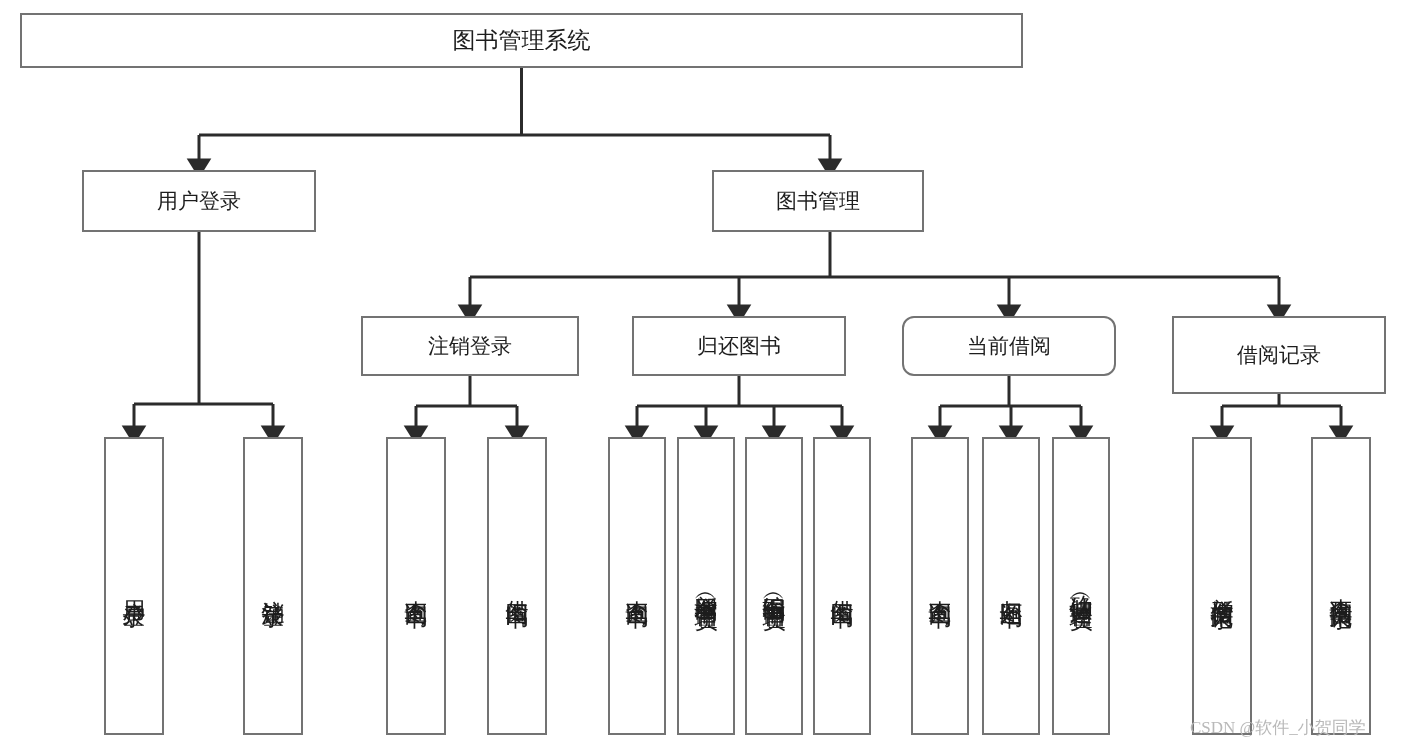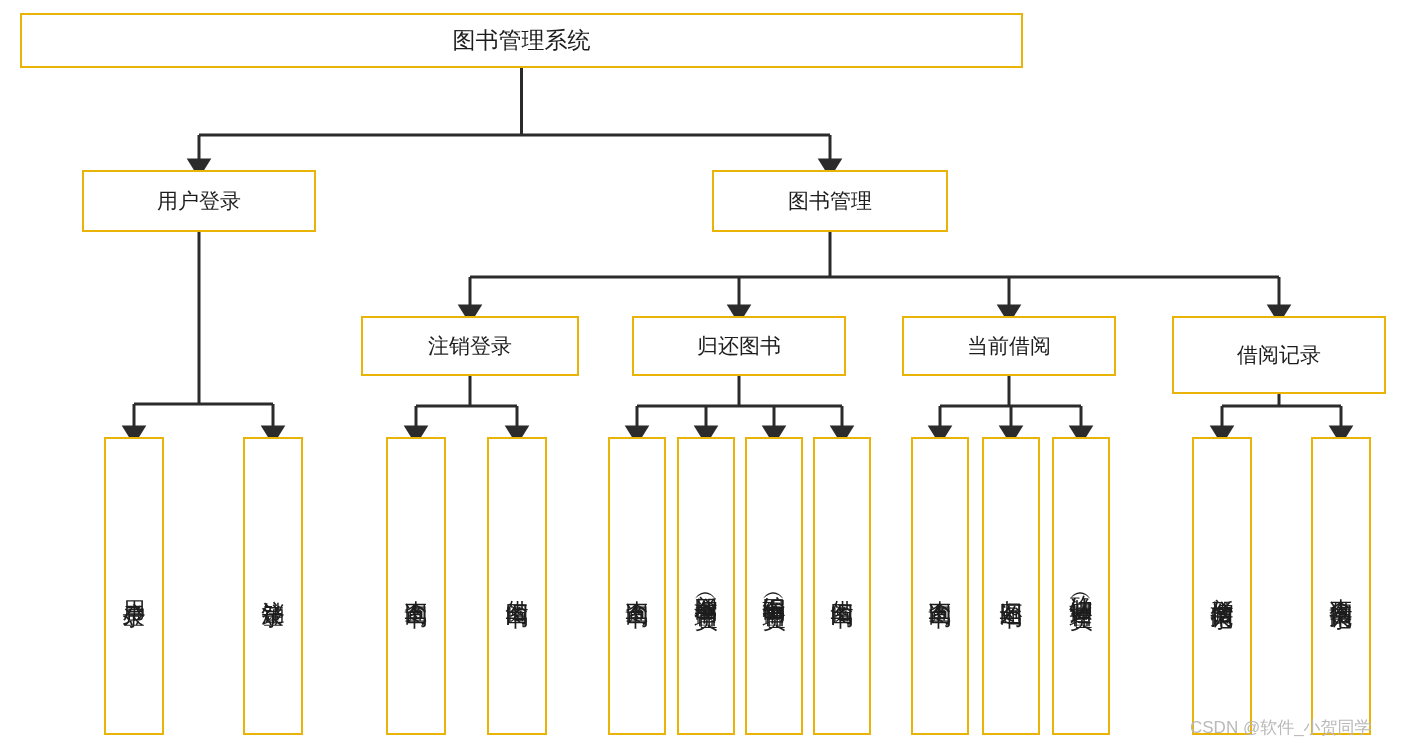--- a/index.html
+++ b/index.html
@@ -23,21 +23,21 @@
     left: 0;
     top: 0;
     width: 1405px;
     height: 747px;
     pointer-events: none;
   }
   .node {
     position: absolute;
     box-sizing: border-box;
     background: #ffffff;
-    border: 2px solid #eab308;
+    border: 2px solid #737373;
     display: flex;
     align-items: center;
     justify-content: center;
     color: #1d1d1d;
     z-index: 2;
   }
   .node .label {
     display: block;
     text-align: center;
     line-height: 1.12;
@@ -58,21 +58,21 @@
     max-height: 286px;
   }
   #watermark {
     position: absolute;
     left: 1190px;
     top: 716px;
     font-size: 17px;
     color: #b9b9b9;
     white-space: nowrap;
     z-index: 3;
-    font-family: Liberation Sans, sans-serif;
+    font-family: Liberation Serif, serif;
   }
 </style>
 </head>
 <body>
 
 <div id="diagram-canvas">
 
   <svg id="edge-layer" viewBox="0 0 1405 747" width="1405" height="747" xmlns="http://www.w3.org/2000/svg">
     <defs>
       <marker id="arrowhead" markerWidth="9" markerHeight="9" refX="3.2" refY="4.5" orient="auto" markerUnits="strokeWidth">
@@ -116,31 +116,31 @@
       </g>
   </svg>
 
   <div class="node root" style="left: 20px; top: 13px; width: 1003px; height: 55px;">
     <span class="label">图书管理系统</span>
   </div>
 
   <div class="node branch" style="left: 82px; top: 170px; width: 234px; height: 62px;">
     <span class="label">用户登录</span>
   </div>
-  <div class="node branch" style="left: 712px; top: 170px; width: 236px; height: 62px;">
+  <div class="node branch" style="left: 712px; top: 170px; width: 212px; height: 62px;">
     <span class="label">图书管理</span>
   </div>
 
   <div class="node branch" style="left: 361px; top: 316px; width: 218px; height: 60px;">
     <span class="label">注销登录</span>
   </div>
   <div class="node branch" style="left: 632px; top: 316px; width: 214px; height: 60px;">
     <span class="label">归还图书</span>
   </div>
-  <div class="node branch" style="left: 902px; top: 316px; width: 214px; height: 60px;">
+  <div class="node branch" style="left: 902px; top: 316px; width: 214px; height: 60px; border-radius: 12px;">
     <span class="label">当前借阅</span>
   </div>
   <div class="node branch" style="left: 1172px; top: 316px; width: 214px; height: 78px;">
     <span class="label">借阅记录</span>
   </div>
 
   <div class="node leaf" style="left: 104px; top: 437px; width: 60px; height: 298px;">
     <span class="label">用户登录</span>
   </div>
   <div class="node leaf" style="left: 243px; top: 437px; width: 60px; height: 298px;">

